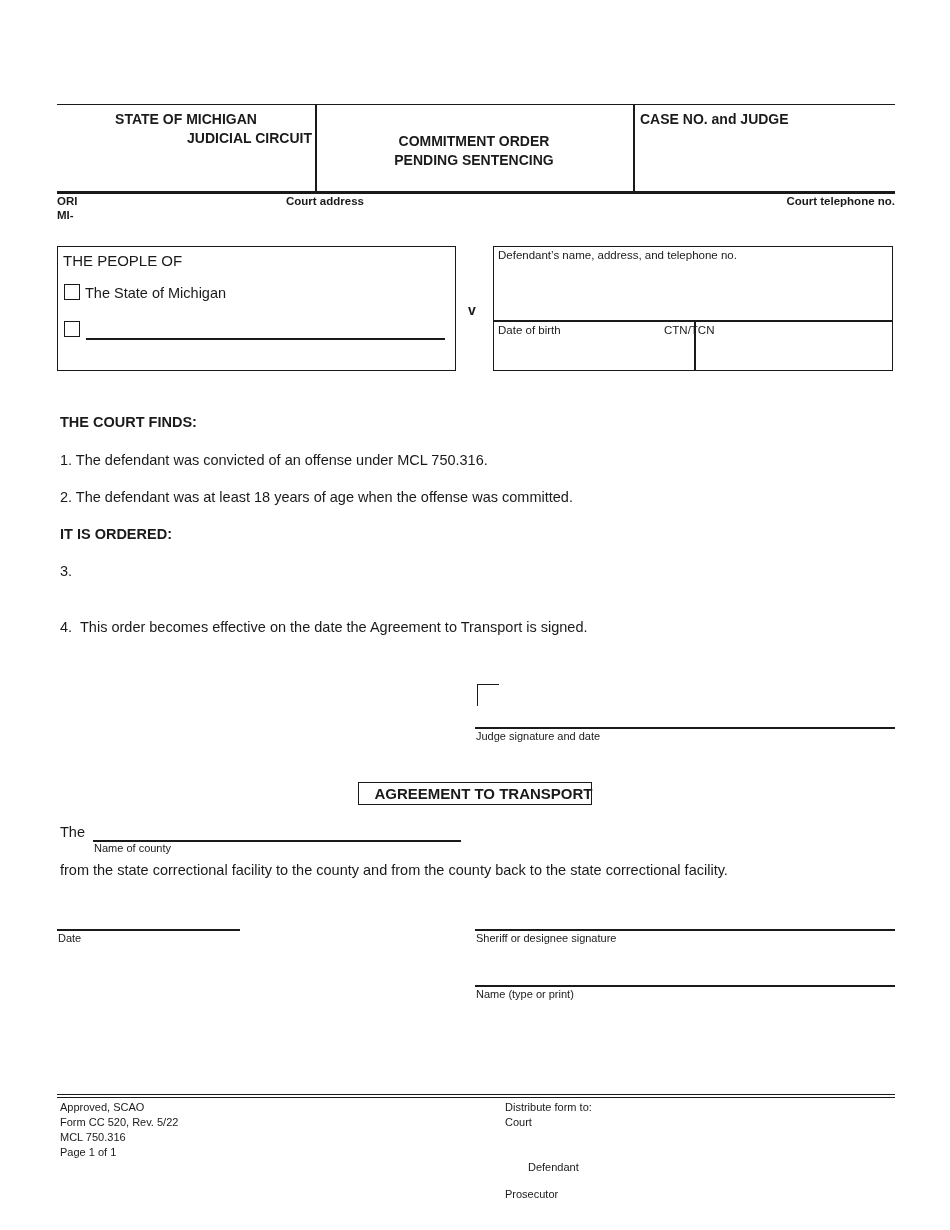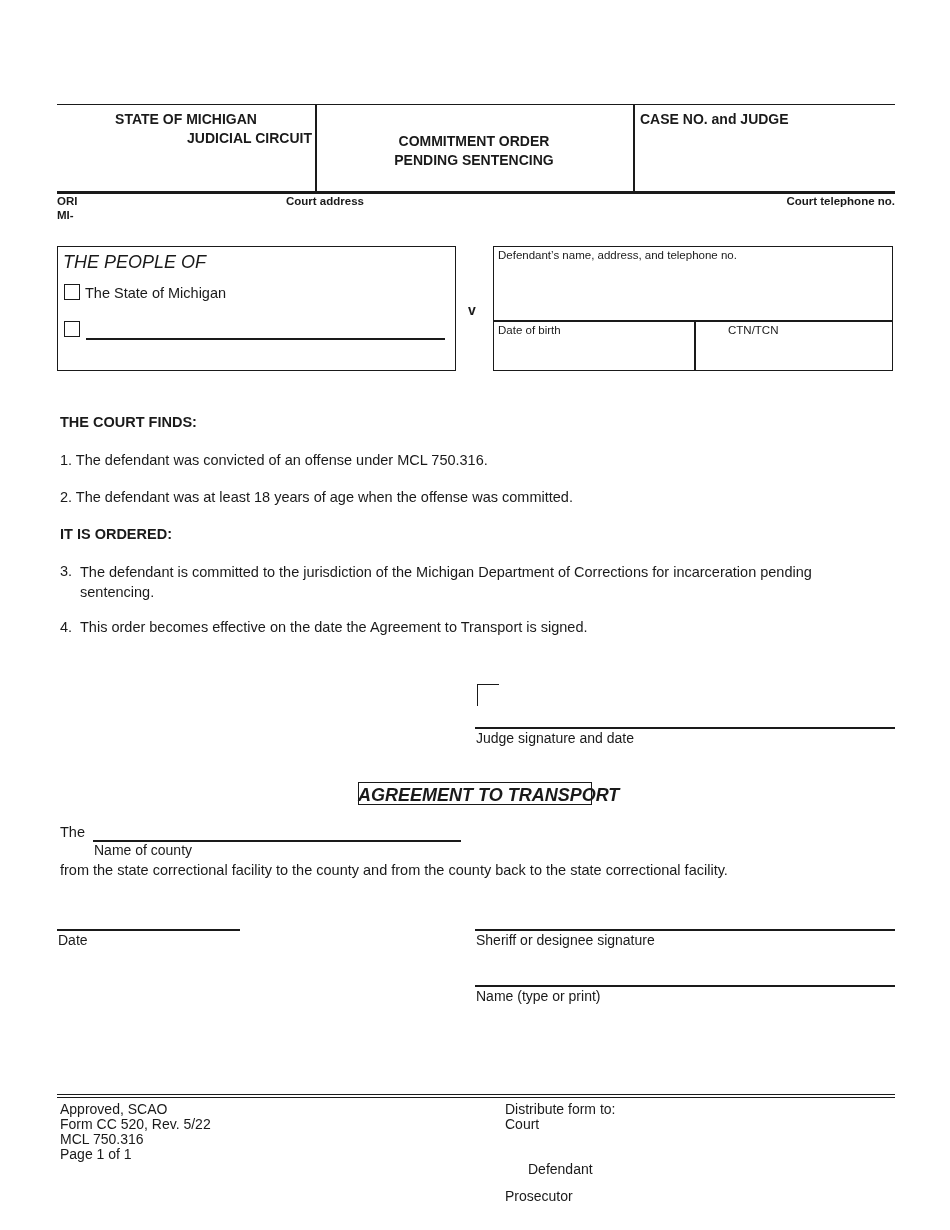--- a/index.html
+++ b/index.html
@@ -10,23 +10,23 @@
     height: 1230px;
     background: #ffffff;
     font-family: "Liberation Sans", sans-serif;
     color: #1a1a1a;
     overflow: hidden;
   }
   .abs { position: absolute; white-space: nowrap; }
   .b { font-weight: bold; }
   .fs14 { font-size: 14px; }
   .fs145 { font-size: 14.5px; }
-  .fs15 { font-size: 18px; font-style: italic; }
+  .fs15 { font-size: 15px; }
   .fs11 { font-size: 11.5px; }
-  .fs12 { font-size: 14px; }
+  .fs12 { font-size: 11px; }
   .hline { position: absolute; background: #1a1a1a; height: 1.5px; }
   .hline-thin { position: absolute; background: #1a1a1a; height: 1px; }
   .hline-thick { position: absolute; background: #1a1a1a; height: 3px; }
   .vline { position: absolute; background: #1a1a1a; width: 1.5px; }
   .box { position: absolute; border: 1.5px solid #1a1a1a; background: transparent; }
   .checkbox {
     position: absolute;
     width: 16px; height: 16px;
     border: 1.7px solid #1a1a1a;
     background: #fff;
@@ -81,31 +81,30 @@
 
   <div class="abs b fs14" style="left:468px; top:302px;">v</div>
 
   <div class="box" style="left:493px; top:246px; width:400px; height:125px;"></div>
   <div class="abs fs11" style="left:498px; top:249px;">Defendant’s name, address, and telephone no.</div>
   <div class="abs fill-line" style="left:498px; top:264px; width:390px; height:54px;"></div>
   <div class="hline" style="left:493px; top:320px; width:400px;"></div>
   <div class="vline" style="left:694px; top:320px; height:51px;"></div>
   <div class="abs fs11" style="left:498px; top:324px;">Date of birth</div>
   <div class="abs fill-line" style="left:498px; top:338px; width:190px; height:28px;"></div>
-  <div class="abs fs11" style="left:728px; top:324px;">CTN/TCN</div>
+  <div class="abs fs11" style="left:664px; top:324px;">CTN/TCN</div>
   <div class="abs fill-line" style="left:700px; top:338px; width:188px; height:28px;"></div>
 
   <div class="abs b fs145" style="left:60px; top:414px;">THE COURT FINDS:</div>
   <div class="abs fs145" style="left:60px; top:452px;">1. The defendant was convicted of an offense under MCL 750.316.</div>
   <div class="abs fs145" style="left:60px; top:489px;">2. The defendant was at least 18 years of age when the offense was committed.</div>
 
   <div class="abs b fs145" style="left:60px; top:526px;">IT IS ORDERED:</div>
 
   <div class="abs fs145" style="left:60px; top:563px;">3.</div>
-  <div class="abs fs145 wrap" style="left:80px; top:563px; width:805px; line-height:19.5px;">The defendant is committed to the jurisdiction of the Michigan Department of Corrections for incarceration pending sentencing.</div>
 
   <div class="abs fs145" style="left:60px; top:619px;">4.</div>
   <div class="abs fs145" style="left:80px; top:619px;">This order becomes effective on the date the Agreement to Transport is signed.</div>
 
   <div class="corner-mark" style="left:477px; top:684px;"></div>
   <div class="hline fill-line" style="left:475px; top:727px; width:420px;"></div>
   <div class="abs fs12" style="left:476px; top:730px;">Judge signature and date</div>
 
   <div class="box" style="left:358px; top:782px; width:234px; height:23px;"></div>
   <div class="abs b fs15 center" style="left:358px; top:785px; width:251px;">AGREEMENT TO TRANSPORT</div>

